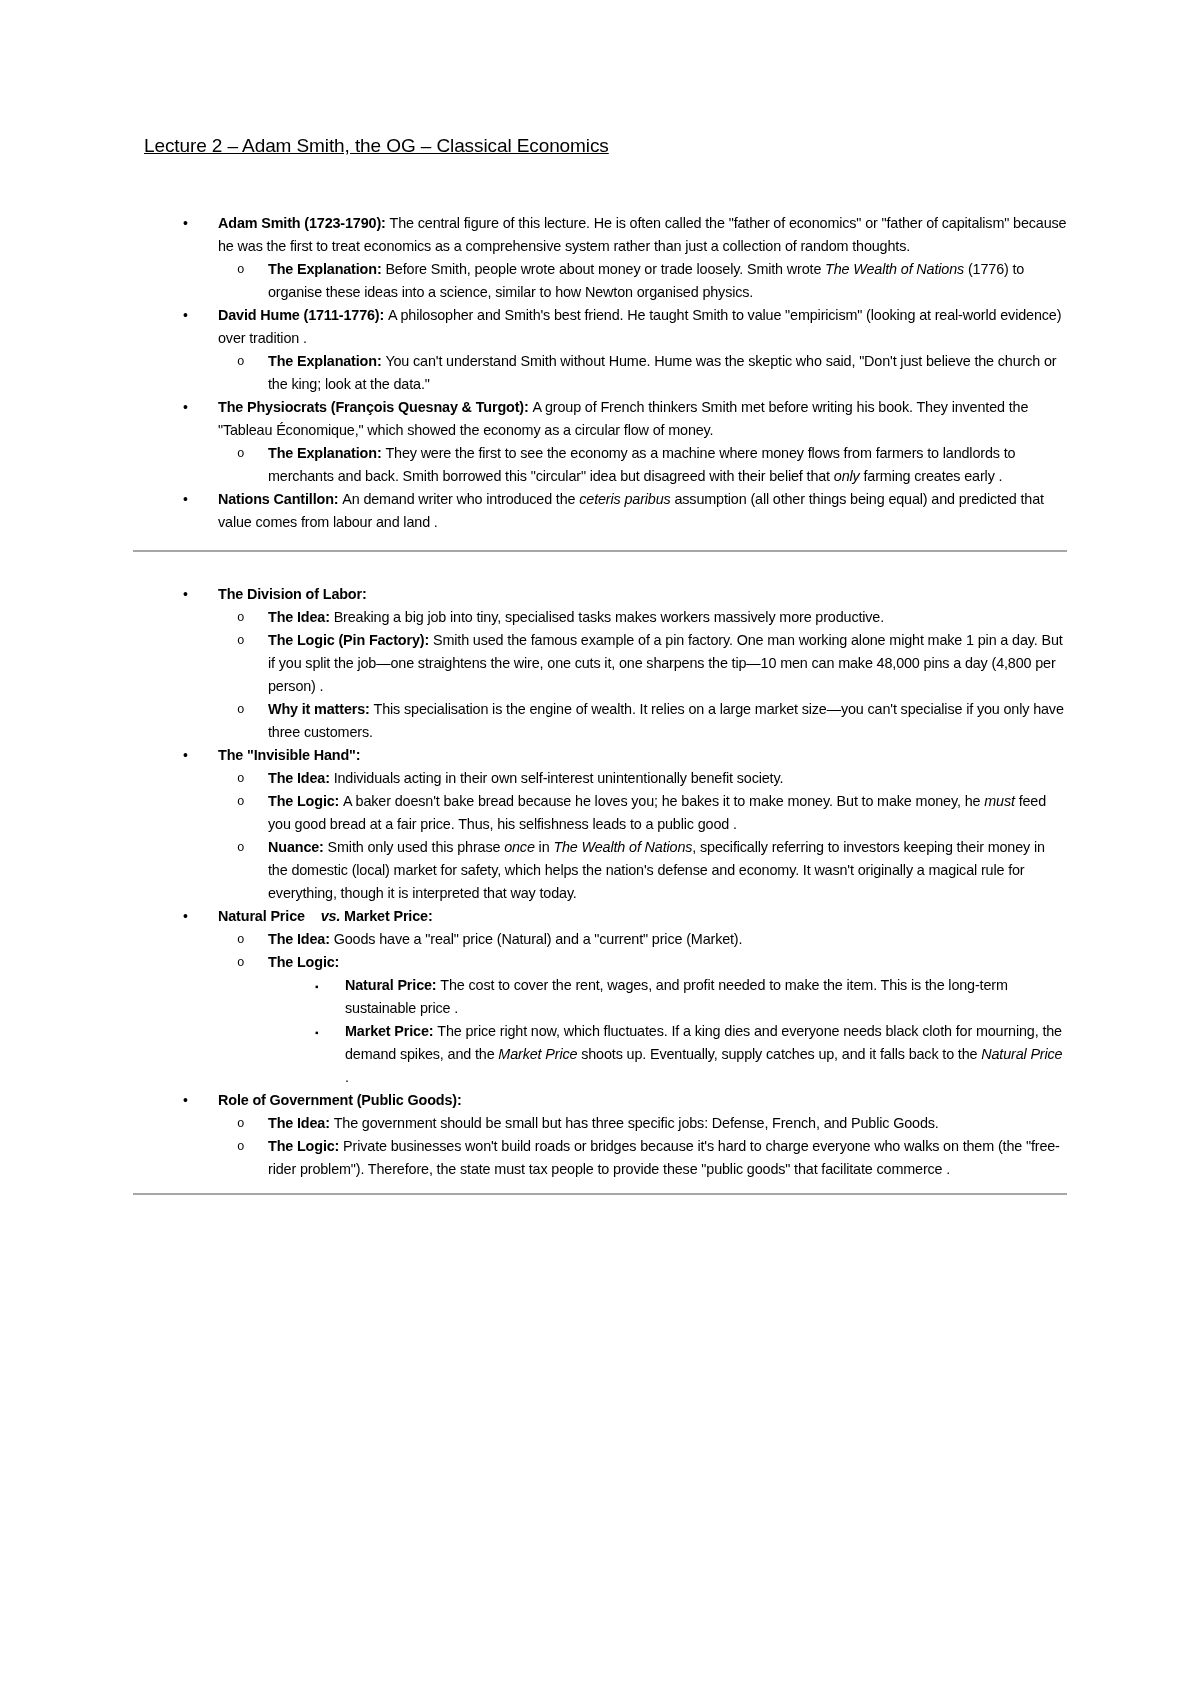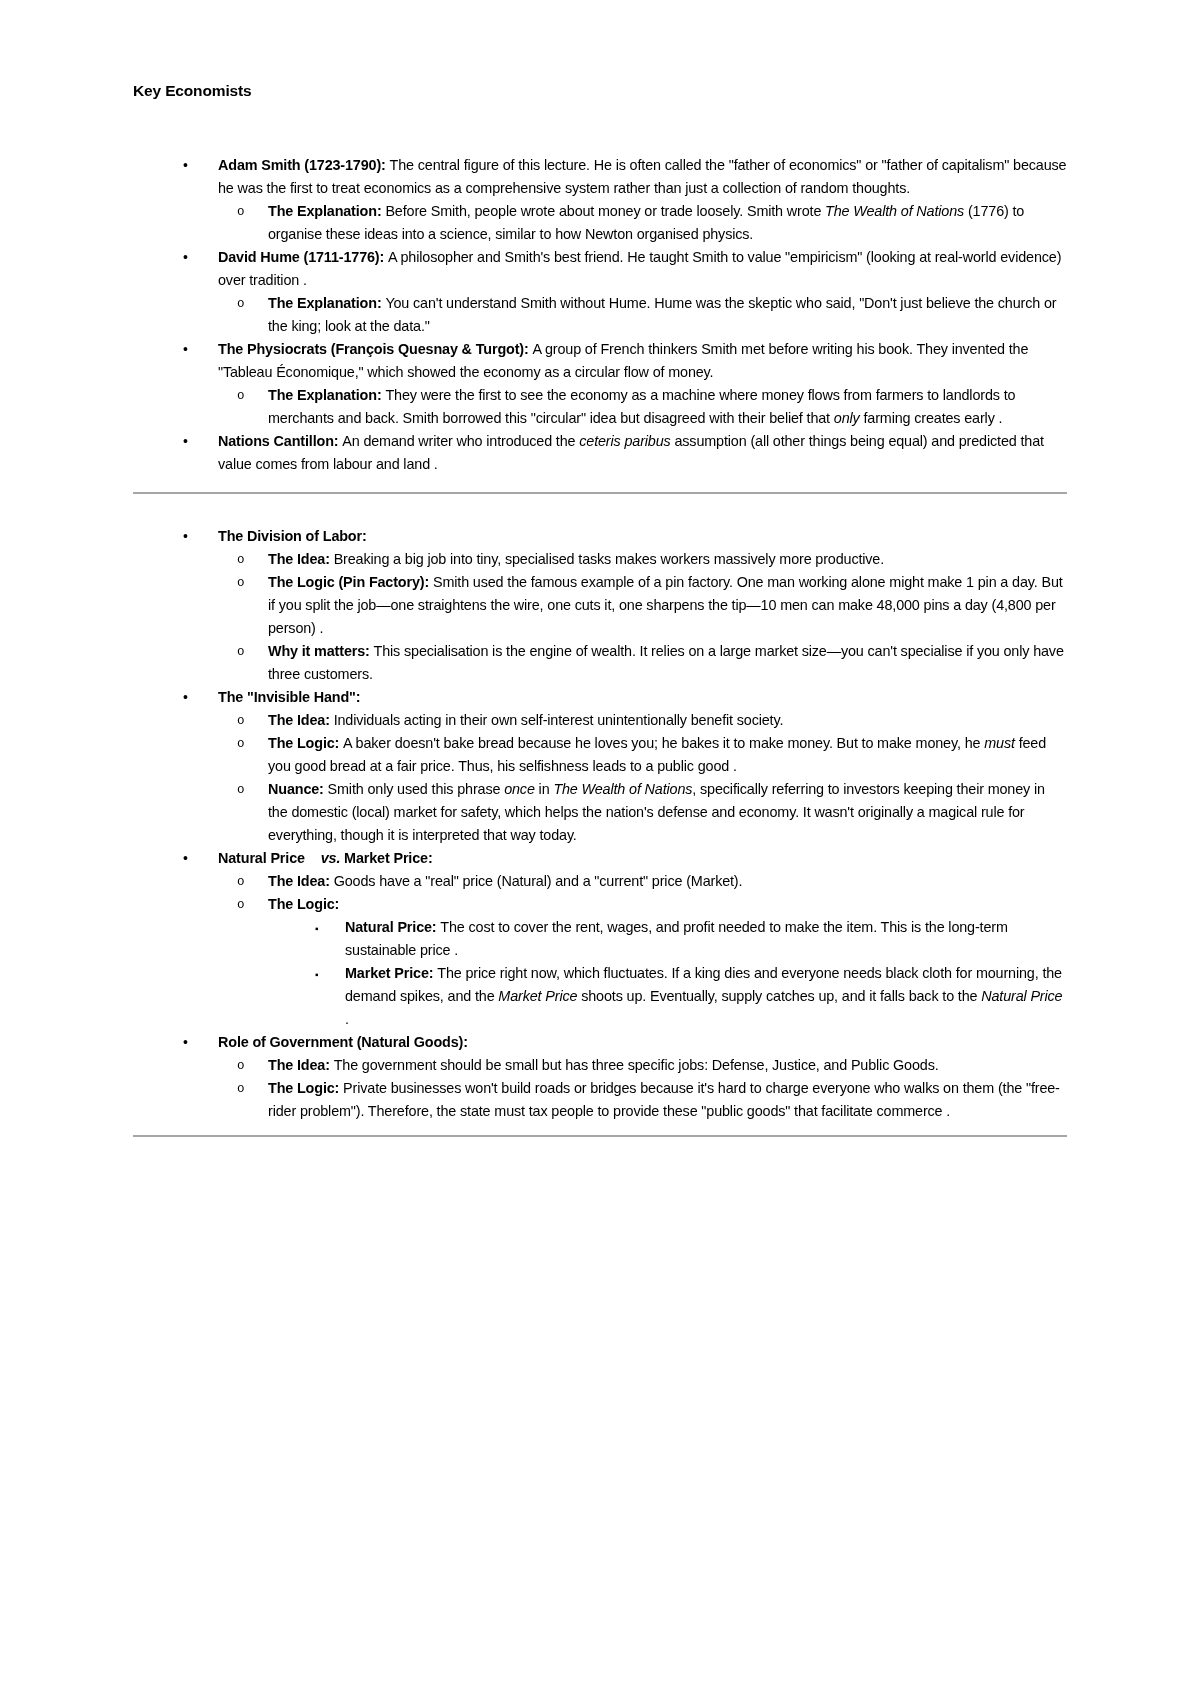--- a/index.html
+++ b/index.html
@@ -57,23 +57,23 @@
     background: #a6a6a6;
   }
   .section-1 .divider { margin-top: 16px; }
   .section-2 .divider { margin-top: 12px; }
 </style>
 </head>
 <body>
 
 <div class="page">
   <div class="content">
+    <h1 class="doc-title">Lecture 2 – Adam Smith, the OG – Classical Economics</h1>
     <div id="sections">
         <div class="section section-1">
-          <div class="section-heading">Key Economists</div>
           <div class="list">
             <div class="item l1"><span class="mk mk-1">•</span><span class="b">Adam Smith (1723-1790): </span><span>The central figure of this lecture. He is often called the "father of economics" or "father of capitalism" because he was the first to treat economics as a comprehensive system rather than just a collection of random thoughts.</span></div>
             <div class="item l2"><span class="mk mk-2">o</span><span class="b">The Explanation: </span><span>Before Smith, people wrote about money or trade loosely. Smith wrote </span><span class="i">The Wealth of Nations</span><span> (1776) to organise these ideas into a science, similar to how Newton organised physics.</span></div>
             <div class="item l1"><span class="mk mk-1">•</span><span class="b">David Hume (1711-1776): </span><span>A philosopher and Smith's best friend. He taught Smith to value "empiricism" (looking at real-world evidence) over tradition .</span></div>
             <div class="item l2"><span class="mk mk-2">o</span><span class="b">The Explanation: </span><span>You can't understand Smith without Hume. Hume was the skeptic who said, "Don't just believe the church or the king; look at the data."</span></div>
             <div class="item l1"><span class="mk mk-1">•</span><span class="b">The Physiocrats (François Quesnay &amp; Turgot): </span><span>A group of French thinkers Smith met before writing his book. They invented the "Tableau Économique," which showed the economy as a circular flow of money.</span></div>
             <div class="item l2"><span class="mk mk-2">o</span><span class="b">The Explanation: </span><span>They were the first to see the economy as a machine where money flows from farmers to landlords to merchants and back. Smith borrowed this "circular" idea but disagreed with their belief that </span><span class="i">only</span><span> farming creates early .</span></div>
             <div class="item l1"><span class="mk mk-1">•</span><span class="b">Nations Cantillon: </span><span>An demand writer who introduced the </span><span class="i">ceteris paribus</span><span> assumption (all other things being equal) and predicted that value comes from labour and land .</span></div>
           </div>
           <div class="divider"></div>
@@ -86,21 +86,21 @@
             <div class="item l2"><span class="mk mk-2">o</span><span class="b">Why it matters: </span><span>This specialisation is the engine of wealth. It relies on a large market size—you can't specialise if you only have three customers.</span></div>
             <div class="item l1"><span class="mk mk-1">•</span><span class="b">The "Invisible Hand":</span></div>
             <div class="item l2"><span class="mk mk-2">o</span><span class="b">The Idea: </span><span>Individuals acting in their own self-interest unintentionally benefit society.</span></div>
             <div class="item l2"><span class="mk mk-2">o</span><span class="b">The Logic: </span><span>A baker doesn't bake bread because he loves you; he bakes it to make money. But to make money, he </span><span class="i">must</span><span> feed you good bread at a fair price. Thus, his selfishness leads to a public good .</span></div>
             <div class="item l2"><span class="mk mk-2">o</span><span class="b">Nuance: </span><span>Smith only used this phrase </span><span class="i">once</span><span> in </span><span class="i">The Wealth of Nations</span><span>, specifically referring to investors keeping their money in the domestic (local) market for safety, which helps the nation's defense and economy. It wasn't originally a magical rule for everything, though it is interpreted that way today.</span></div>
             <div class="item l1"><span class="mk mk-1">•</span><span class="b">Natural Price </span><span class="bi">vs.</span><span class="b"> Market Price:</span></div>
             <div class="item l2"><span class="mk mk-2">o</span><span class="b">The Idea: </span><span>Goods have a "real" price (Natural) and a "current" price (Market).</span></div>
             <div class="item l2"><span class="mk mk-2">o</span><span class="b">The Logic:</span></div>
             <div class="item l3"><span class="mk mk-3">▪</span><span class="b">Natural Price: </span><span>The cost to cover the rent, wages, and profit needed to make the item. This is the long-term sustainable price .</span></div>
             <div class="item l3"><span class="mk mk-3">▪</span><span class="b">Market Price: </span><span>The price right now, which fluctuates. If a king dies and everyone needs black cloth for mourning, the demand spikes, and the </span><span class="i">Market Price</span><span> shoots up. Eventually, supply catches up, and it falls back to the </span><span class="i">Natural Price</span><span> .</span></div>
-            <div class="item l1"><span class="mk mk-1">•</span><span class="b">Role of Government (Natural Goods):</span></div>
-            <div class="item l2"><span class="mk mk-2">o</span><span class="b">The Idea: </span><span>The government should be small but has three specific jobs: Defense, Justice, and Public Goods.</span></div>
+            <div class="item l1"><span class="mk mk-1">•</span><span class="b">Role of Government (Public Goods):</span></div>
+            <div class="item l2"><span class="mk mk-2">o</span><span class="b">The Idea: </span><span>The government should be small but has three specific jobs: Defense, French, and Public Goods.</span></div>
             <div class="item l2"><span class="mk mk-2">o</span><span class="b">The Logic: </span><span>Private businesses won't build roads or bridges because it's hard to charge everyone who walks on them (the "free-rider problem"). Therefore, the state must tax people to provide these "public goods" that facilitate commerce .</span></div>
           </div>
           <div class="divider"></div>
         </div>
       </div>
   </div>
 </div>
 
 </body></html>

